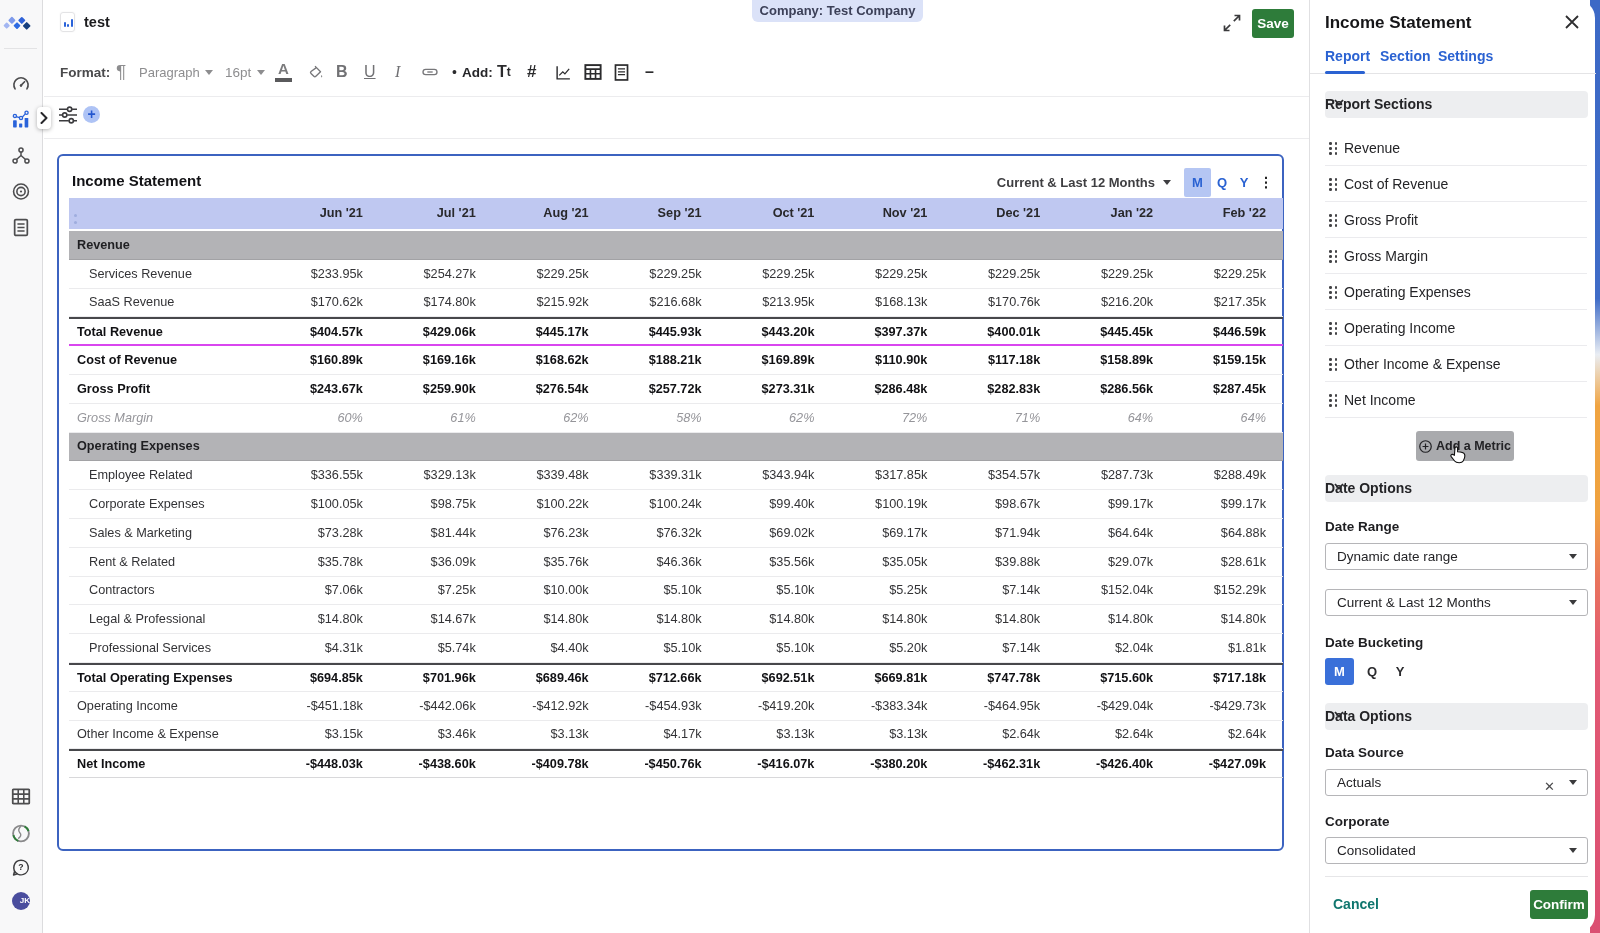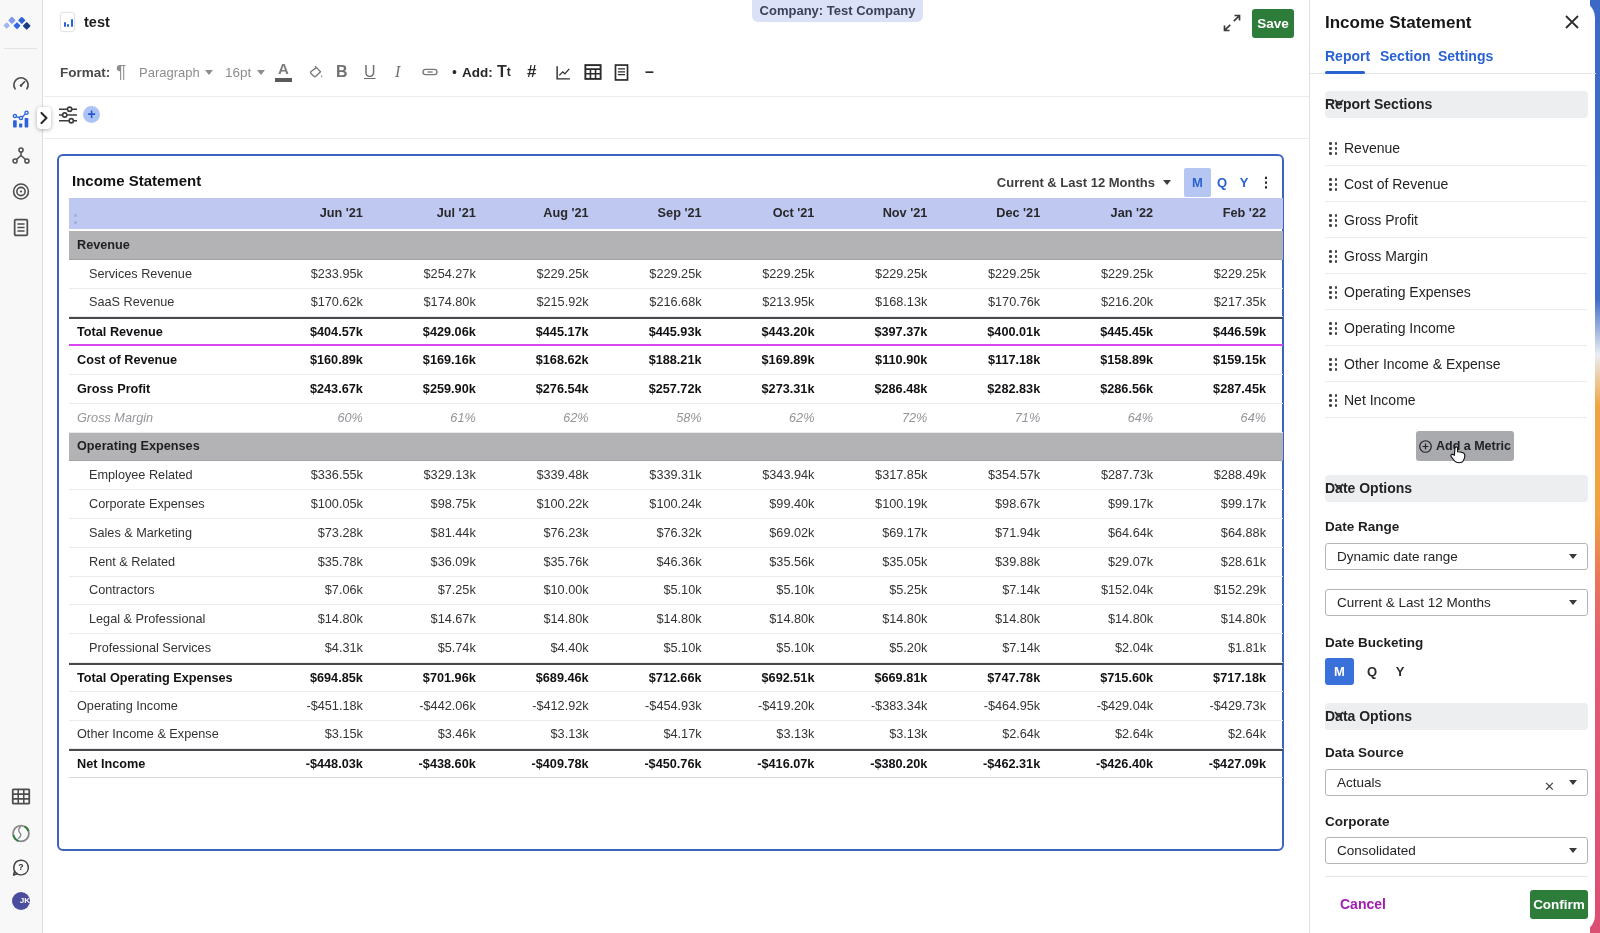--- a/index.html
+++ b/index.html
@@ -79,21 +79,21 @@
 .plabel { position:absolute; left:15px; font-size:13.5px; font-weight:bold; color:#1e1e21; }
 .psel { position:absolute; left:15px; width:263px; height:27px; border:1px solid #b5b5b8; border-radius:3px; font-size:13.5px; color:#242427; line-height:25px; }
 .psel span { margin-left:11px; }
 .psel .car { position:absolute; right:10px; top:10px; border-top-color:#3a3a3c; }
 .psel .x { position:absolute; right:32px; top:4px; color:#4a4a4c; font-size:13px; }
 #addmetric { position:absolute; left:106px; top:431px; width:98px; height:30px; background:#a9aaad; border-radius:3px; font-size:12.5px; font-weight:bold; color:#232326; line-height:30px; text-align:center; }
 #mactive { position:absolute; left:15px; top:658px; width:29px; height:27px; background:#3a70d9; border-radius:3px; color:#fff; font-size:13px; font-weight:bold; text-align:center; line-height:27px; }
 #qb { position:absolute; left:52px; top:658px; width:20px; font-size:13px; font-weight:bold; color:#2b2b2e; text-align:center; line-height:27px; }
 #yb { position:absolute; left:80px; top:658px; width:20px; font-size:13px; font-weight:bold; color:#2b2b2e; text-align:center; line-height:27px; }
 #pfoot { position:absolute; left:15px; top:876px; width:263px; border-top:1px solid #e6e6e8; }
-#cancel { position:absolute; left:23px; top:896px; font-size:14px; font-weight:bold; color:#a21caf;margin-left:7px; }
+#cancel { position:absolute; left:23px; top:896px; font-size:14px; font-weight:bold; color:#0f766e; }
 #confirm { position:absolute; left:220px; top:890px; width:58px; height:29px; background:#2e7c3a; border-radius:3px; color:#fff; font-size:13.5px; font-weight:bold; text-align:center; line-height:29px; }
 </style></head>
 <body>
 <div id="root">
 <div id="grad"></div>
 
 <div id="sidebar">
 <svg width="34" height="32" viewBox="0 0 34 32" style="position:absolute;left:2px;top:0">
 <g>
 <rect x="7.2" y="17.6" width="5.4" height="5.4" rx="0.9" fill="#7e9aec" transform="rotate(45 9.9 20.3)"></rect>

